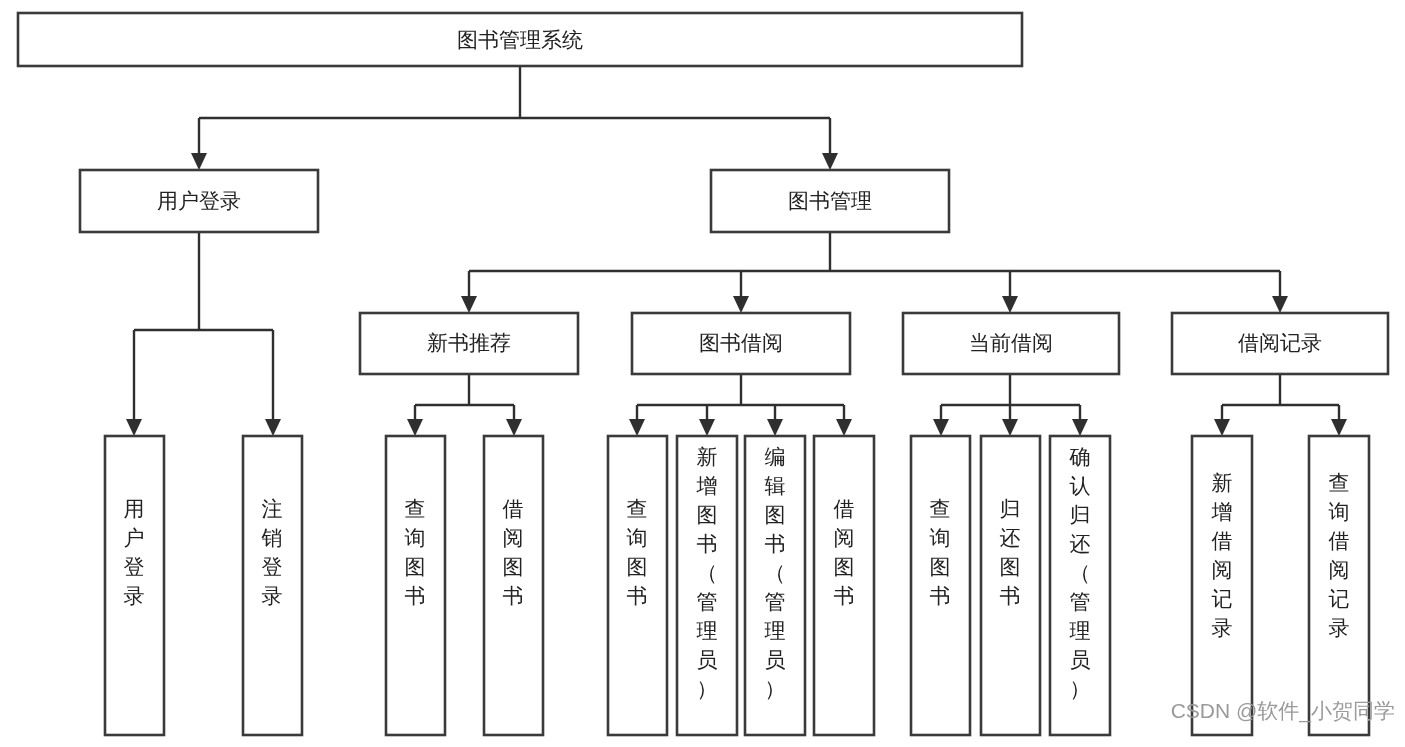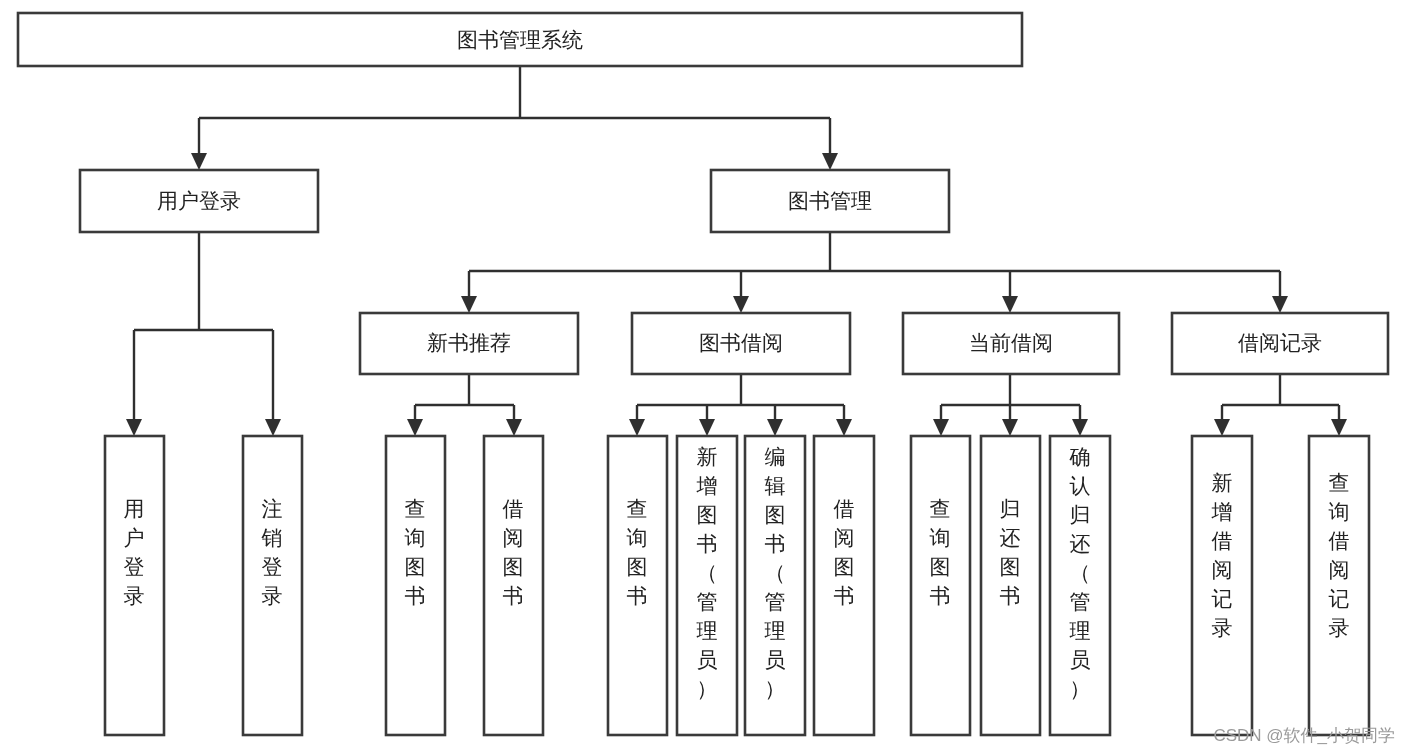--- a/index.html
+++ b/index.html
@@ -48,23 +48,23 @@
     stroke-width: 2.4;
     fill: none;
   }
   .arrow-head {
     fill: #2f2f2f;
     stroke: none;
   }
   .watermark {
     position: absolute;
     right: 10px;
-    bottom: 0;
-    font-family: "Liberation Sans", "DejaVu Sans", sans-serif;
-    font-size: 17px;
+    bottom: 22px;
+    font-family: "Liberation Sans", "DejaVu Sans", sans-serif;
+    font-size: 21px;
     color: #9a9a9a;
     white-space: nowrap;
     user-select: none;
   }
 </style>
 </head>
 <body>
 
 <div id="diagram-root">
   <svg class="flow" viewBox="0 0 1405 747" xmlns="http://www.w3.org/2000/svg">

